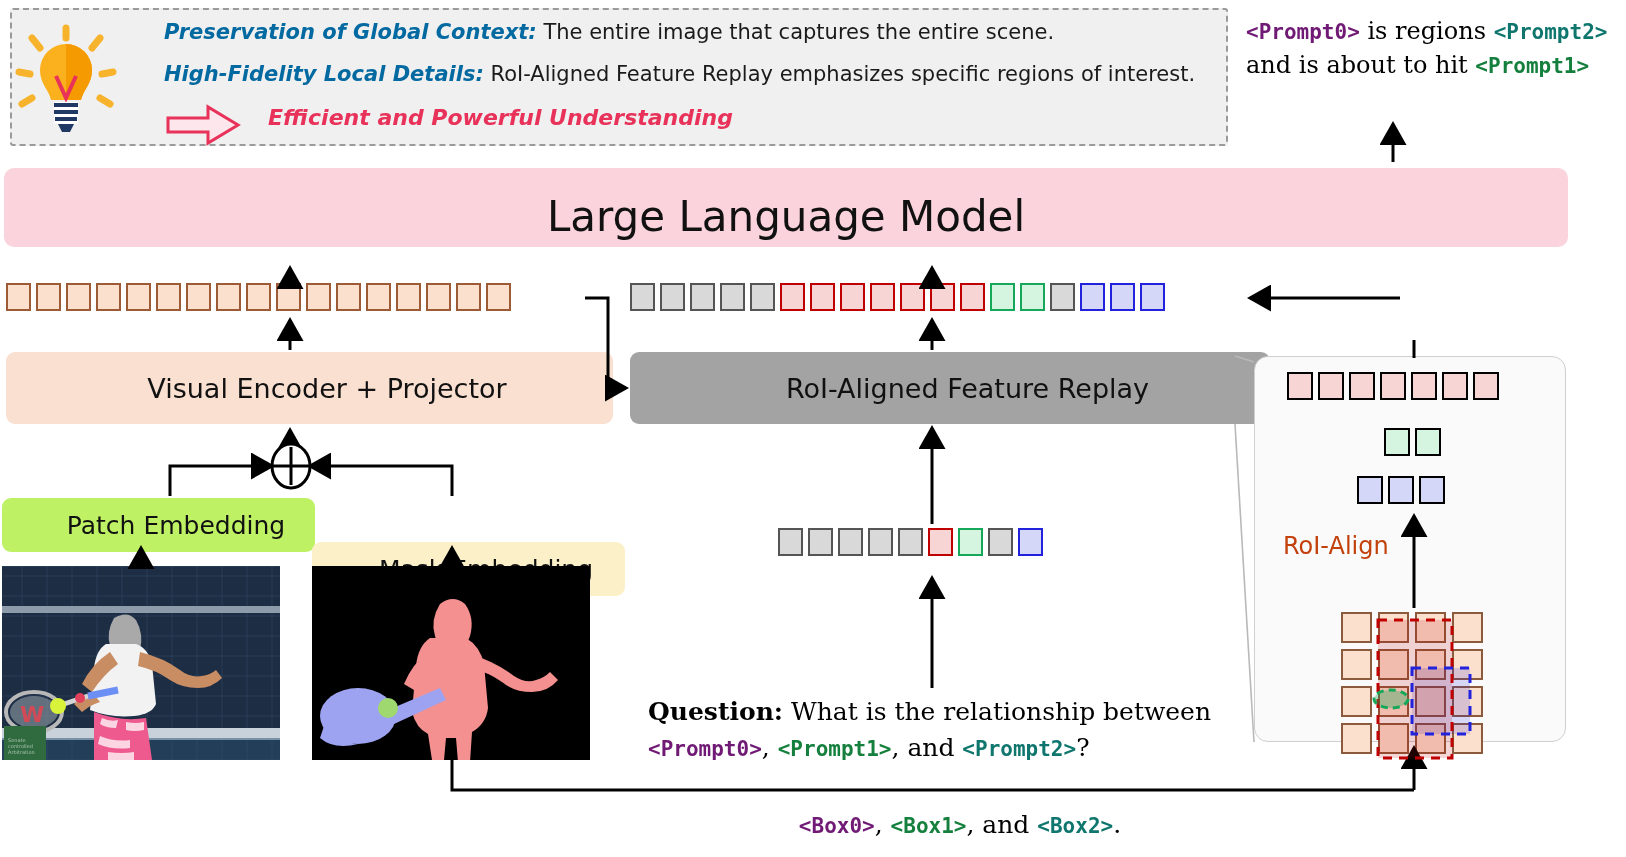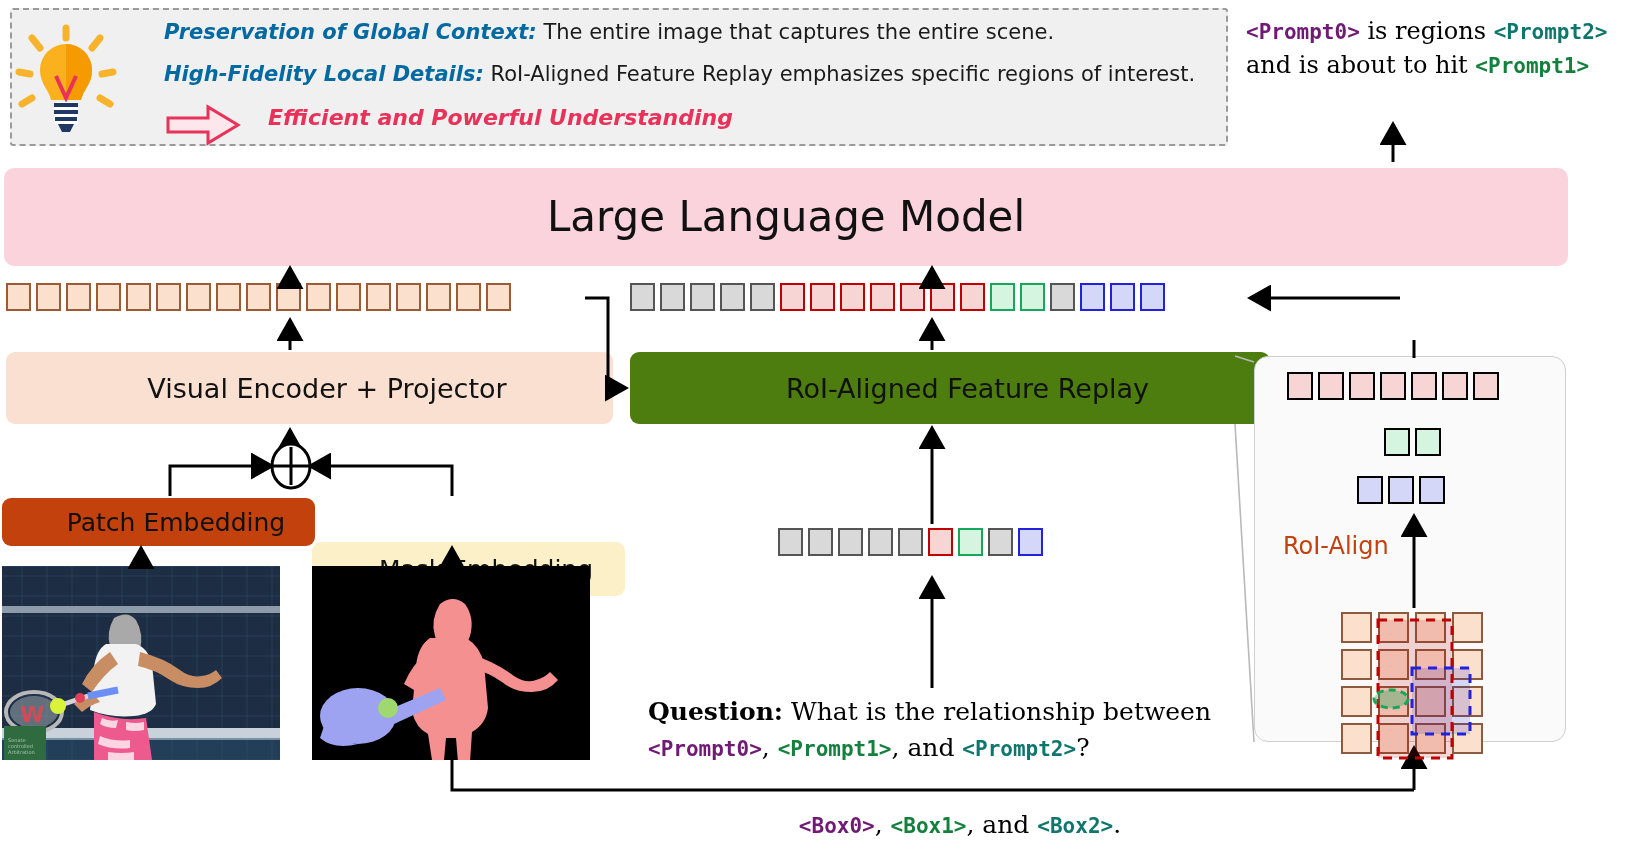--- a/index.html
+++ b/index.html
@@ -16,43 +16,43 @@
   #cl2{left:128px;top:62px;}
   #cl3{left:268px;top:105px;font-style:italic;font-weight:bold;color:#E8325A;font-size:22px;}
 
   
   #answer{left:1246px;top:14px;width:372px;
           font-family:"DejaVu Serif",serif;font-size:24px;line-height:1.42;color:#000;}
   .mono{font-family:"DejaVu Sans Mono",monospace;font-size:21px;font-weight:bold;}
   .p0{color:#701a75;} .p1{color:#15803d;} .p2{color:#0f766e;}
 
   
-  #llm{left:4px;top:168px;width:1564px;height:98px;background:#FAD3DC;border-radius:10px;}
+  #llm{left:4px;top:168px;width:1564px;height:79px;background:#FAD3DC;border-radius:10px;}
   #llmtext{width:100%;text-align:center;line-height:98px;font-size:42px;color:#111;
            font-family:"DejaVu Sans",sans-serif;}
 
   
   .tokrow{display:flex;}
   .tok{width:25px;height:28px;box-sizing:border-box;border:2px solid #000;margin-right:5px;}
   .t-orange{background:#FBE0CE;border-color:#9C5B34;}
   .t-gray{background:#D9D9D9;border-color:#555;}
   .t-red{background:#F7D5D5;border-color:#C00000;}
   .t-green{background:#D6F5E0;border-color:#16A85A;}
   .t-blue{background:#D5D7F8;border-color:#2222DD;}
   #rowleft{left:6px;top:283px;}
   #rowright{left:630px;top:283px;}
   #rowmid{left:778px;top:528px;}
   #rowmid .tok,#rowright .tok{width:25px;height:28px;}
 
   
   .module{border-radius:9px;display:flex;align-items:center;justify-content:center;
           font-size:27px;color:#111;font-family:"DejaVu Sans",sans-serif;text-align:center;padding-left:35px;}
   #venc{left:6px;top:352px;width:572px;height:72px;background:#FAE0D0;}
-  #roi{left:630px;top:352px;width:605px;height:72px;background:#4d7c0f;}
-  #patchemb{left:2px;top:498px;width:278px;height:48px;background:#c2410c;font-size:25px;}
+  #roi{left:630px;top:352px;width:605px;height:72px;background:#a3a3a3;}
+  #patchemb{left:2px;top:498px;width:278px;height:54px;background:#bef264;font-size:25px;}
   #maskemb{left:312px;top:498px;width:278px;height:54px;background:#FCF0C8;font-size:25px;margin-top:44px;}
 
   
   #img1{left:2px;top:566px;width:278px;height:194px;overflow:hidden;}
   #img2{left:312px;top:566px;width:278px;height:194px;background:#000;overflow:hidden;}
 
   
   #roipanel{left:1254px;top:356px;width:312px;height:386px;background:#FAFAFA;
             border:1px solid #cfcfcf;border-radius:14px;box-sizing:border-box;}
   .prow{display:flex;position:absolute;}

